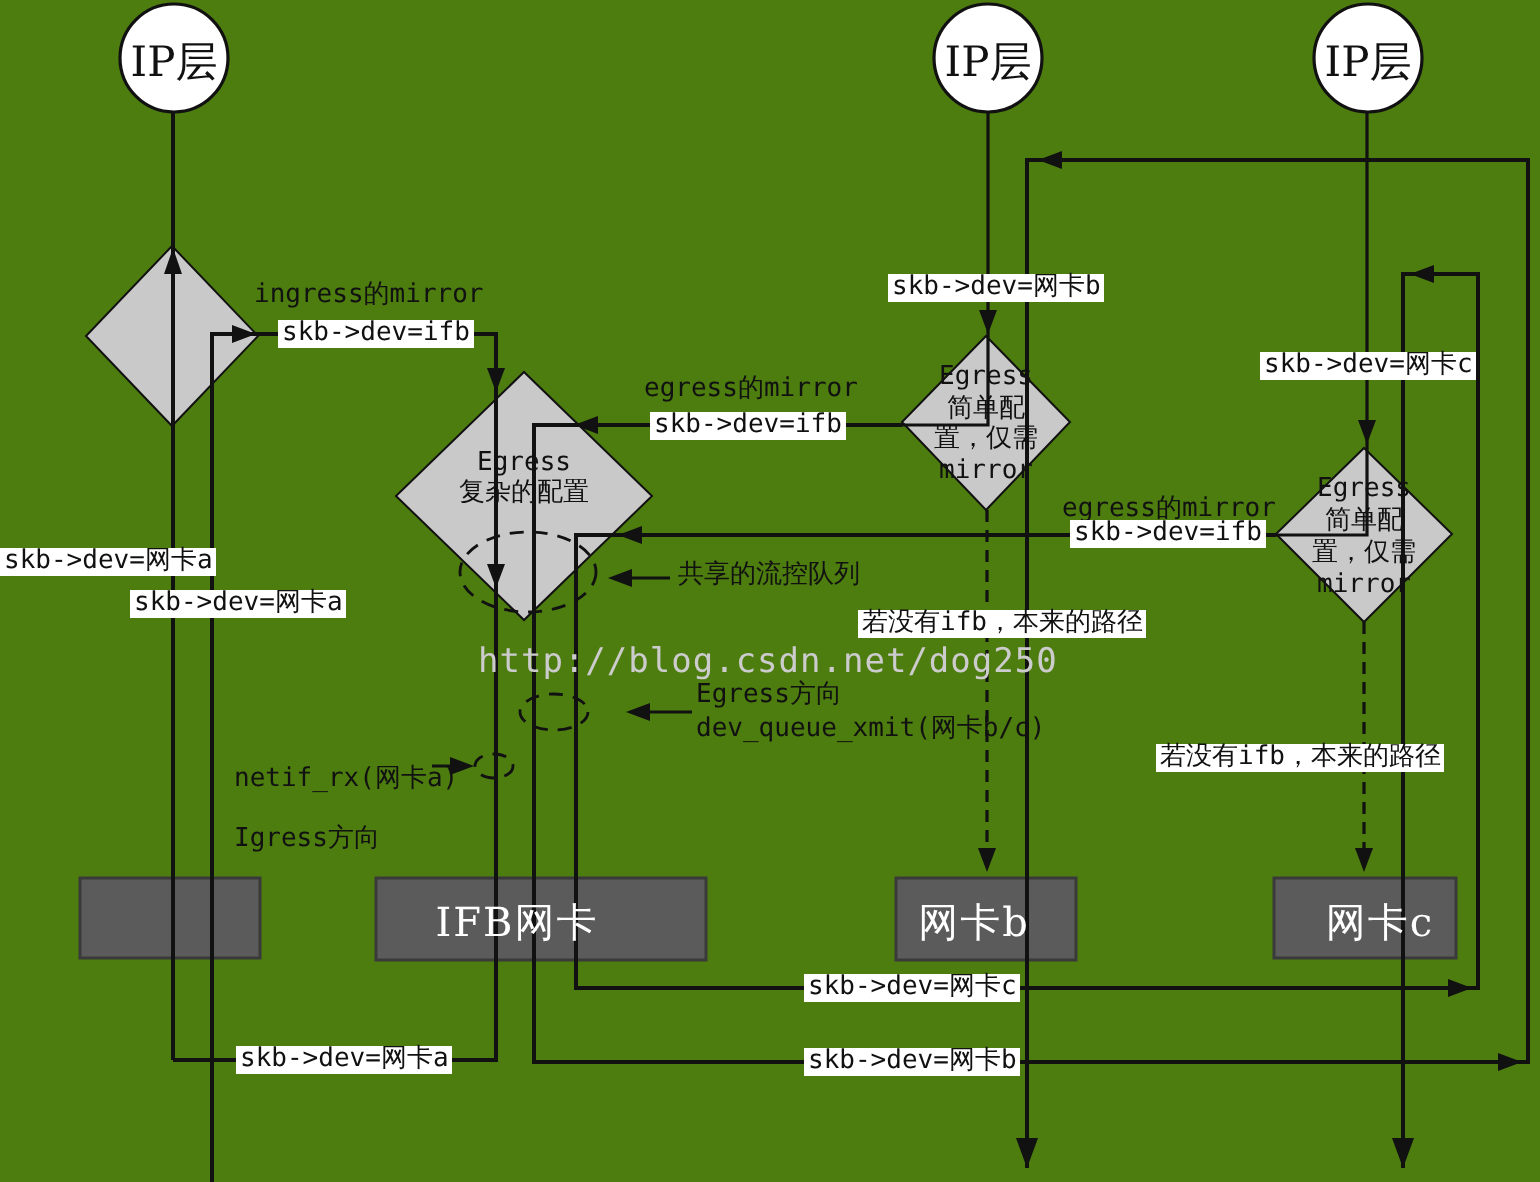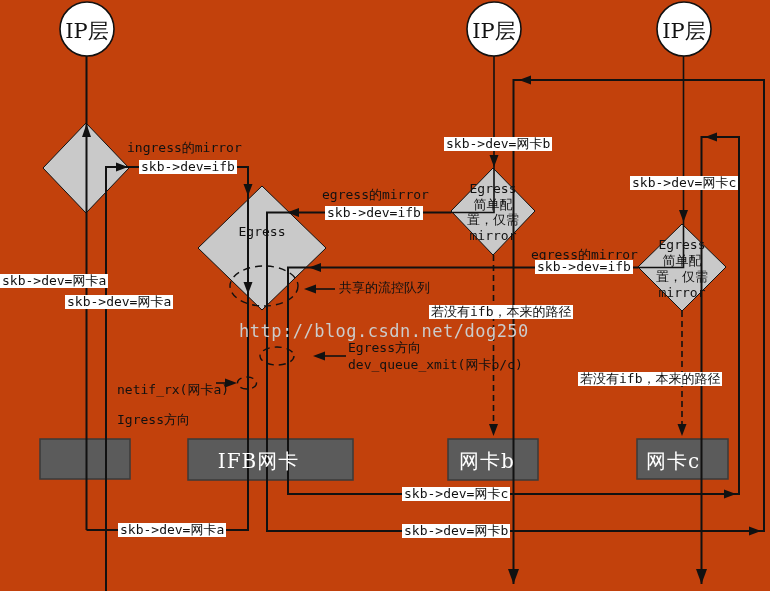--- a/index.html
+++ b/index.html
@@ -3,21 +3,21 @@
 <meta charset="utf-8">
 <style>
   :root{
     --diamond-fill:#c9c9c9;
     --nic-fill:#5b5b5b;
     --line:#111111;
     --watermark:#cccccc;
   }
   html,body{margin:0;padding:0;background:#ffffff;}
   .stage{
-    position:relative;width:770px;height:591px;background:#c2410c;
+    position:relative;width:770px;height:591px;background:#4d7c0f;
     font-family:"DejaVu Sans","Liberation Sans",sans-serif;overflow:hidden;
   }
   .stage svg{position:absolute;left:0;top:0;}
   .diamond{fill:var(--diamond-fill);stroke:#111;stroke-width:1;}
   .nicbox{fill:var(--nic-fill);stroke:#3a3a3a;stroke-width:1.5;}
   .ipcircle{fill:#ffffff;stroke:#111;stroke-width:1.6;}
   .flow{stroke:var(--line);stroke-width:2;fill:none;}
   .flow-thin{stroke:var(--line);stroke-width:1.6;fill:none;}
   .dashedflow{stroke:var(--line);stroke-width:1.6;fill:none;stroke-dasharray:6 4;}
   .dashedellipse{stroke:var(--line);stroke-width:1.4;fill:none;stroke-dasharray:7 5;}
@@ -101,37 +101,38 @@
     <polygon class="ah" points="513.5,584 508,569 519,569"></polygon>
     <polygon class="ah" points="701.5,584 696,569 707,569"></polygon>
   </svg>
 
   <div class="ip-text" style="left:60px;top:17px;width:54px;">IP层</div>
   <div class="ip-text" style="left:467px;top:17px;width:54px;">IP层</div>
   <div class="ip-text" style="left:657px;top:17px;width:54px;">IP层</div>
 
   <div class="diamond-text" style="left:197px;top:224px;width:130px;line-height:15px;">
     <div>Egress</div>
+    <div>复杂的配置</div>
   </div>
   <div class="diamond-text" style="left:448px;top:181px;width:90px;line-height:15.5px;">
     <div>Egress</div>
     <div>简单配</div>
     <div>置，仅需</div>
     <div>mirror</div>
   </div>
   <div class="diamond-text" style="left:637px;top:237px;width:90px;line-height:16px;">
     <div>Egress</div>
     <div>简单配</div>
     <div>置，仅需</div>
     <div>mirror</div>
   </div>
 
   <div class="nic-text" style="left:188px;top:448px;width:141px;">IFB网卡</div>
   <div class="nic-text" style="left:448px;top:448px;width:78px;">网卡b</div>
-  <div class="nic-text" style="left:620px;top:448px;width:106px;">网卡c</div>
+  <div class="nic-text" style="left:637px;top:448px;width:106px;">网卡c</div>
 
   <div class="lbl" style="left:127px;top:141px;">ingress的mirror</div>
   <div class="lbl bg" style="left:139px;top:160px;">skb-&gt;dev=ifb</div>
   <div class="lbl" style="left:322px;top:188px;">egress的mirror</div>
   <div class="lbl bg" style="left:325px;top:206px;">skb-&gt;dev=ifb</div>
   <div class="lbl bg" style="left:444px;top:137px;">skb-&gt;dev=网卡b</div>
   <div class="lbl bg" style="left:630px;top:176px;">skb-&gt;dev=网卡c</div>
   <div class="lbl" style="left:531px;top:248px;">egress的mirror</div>
   <div class="lbl bg" style="left:535px;top:260px;">skb-&gt;dev=ifb</div>
   <div class="lbl bg" style="left:0px;top:274px;">skb-&gt;dev=网卡a</div>

